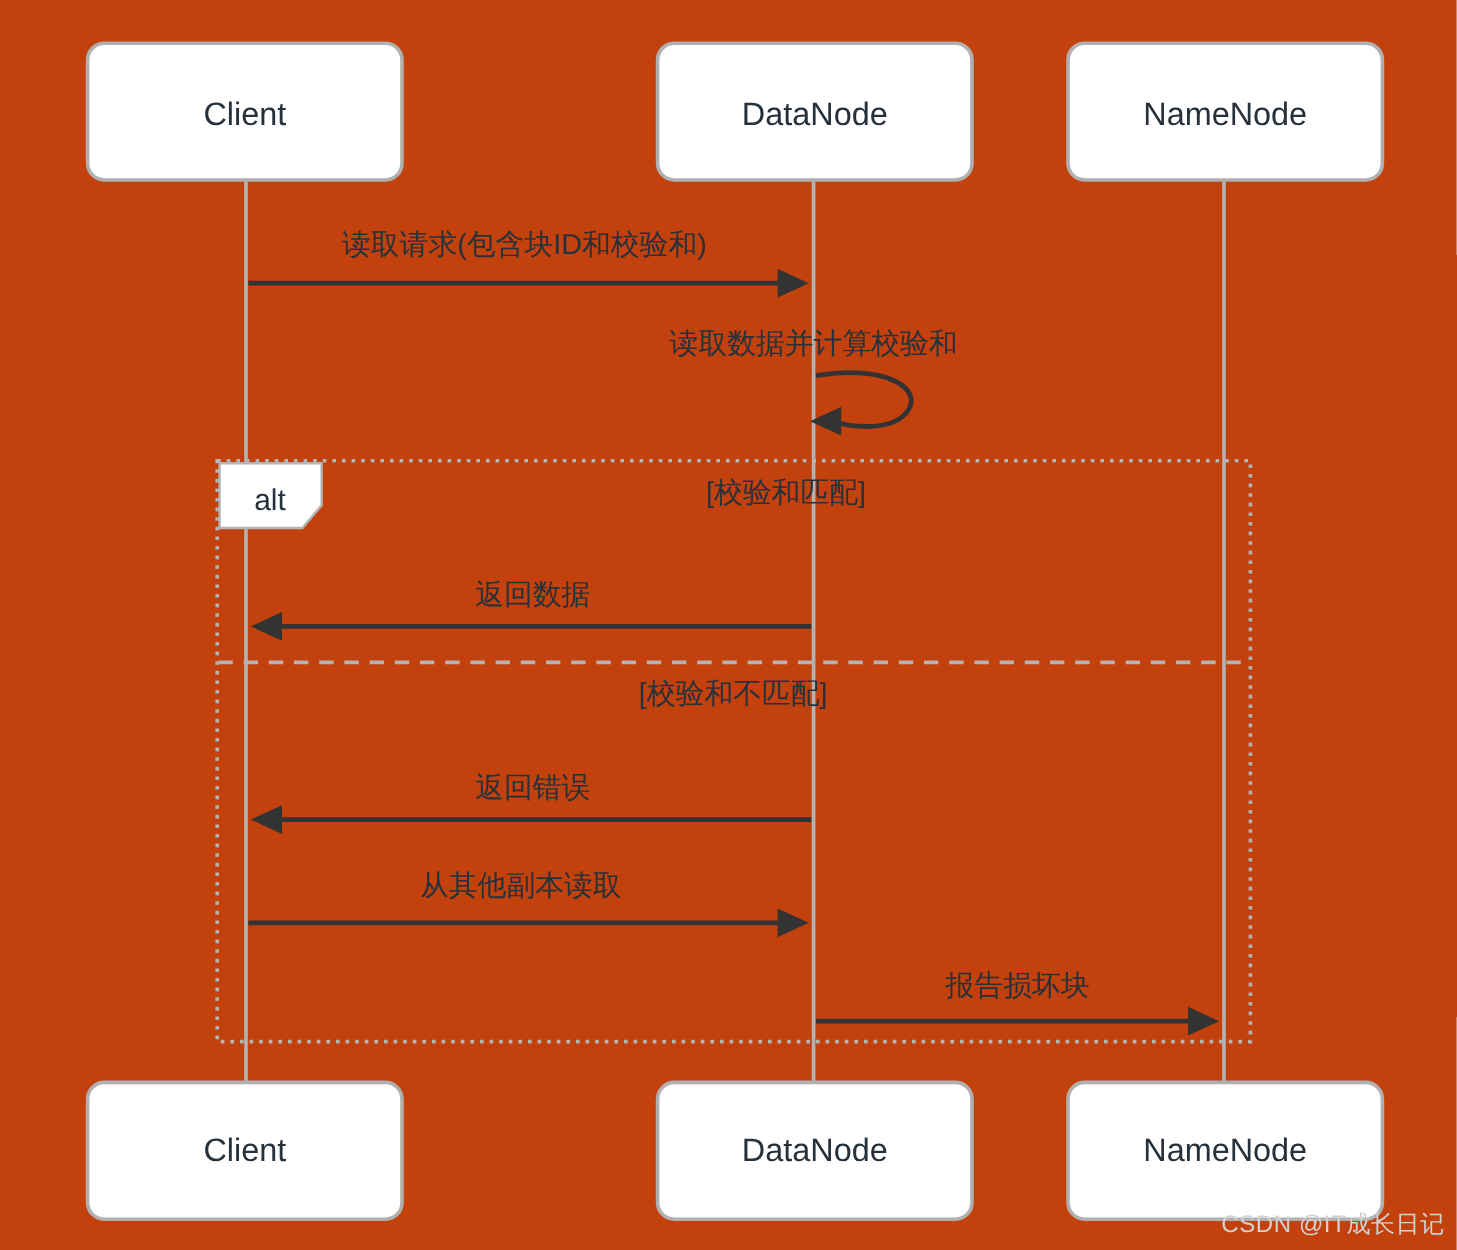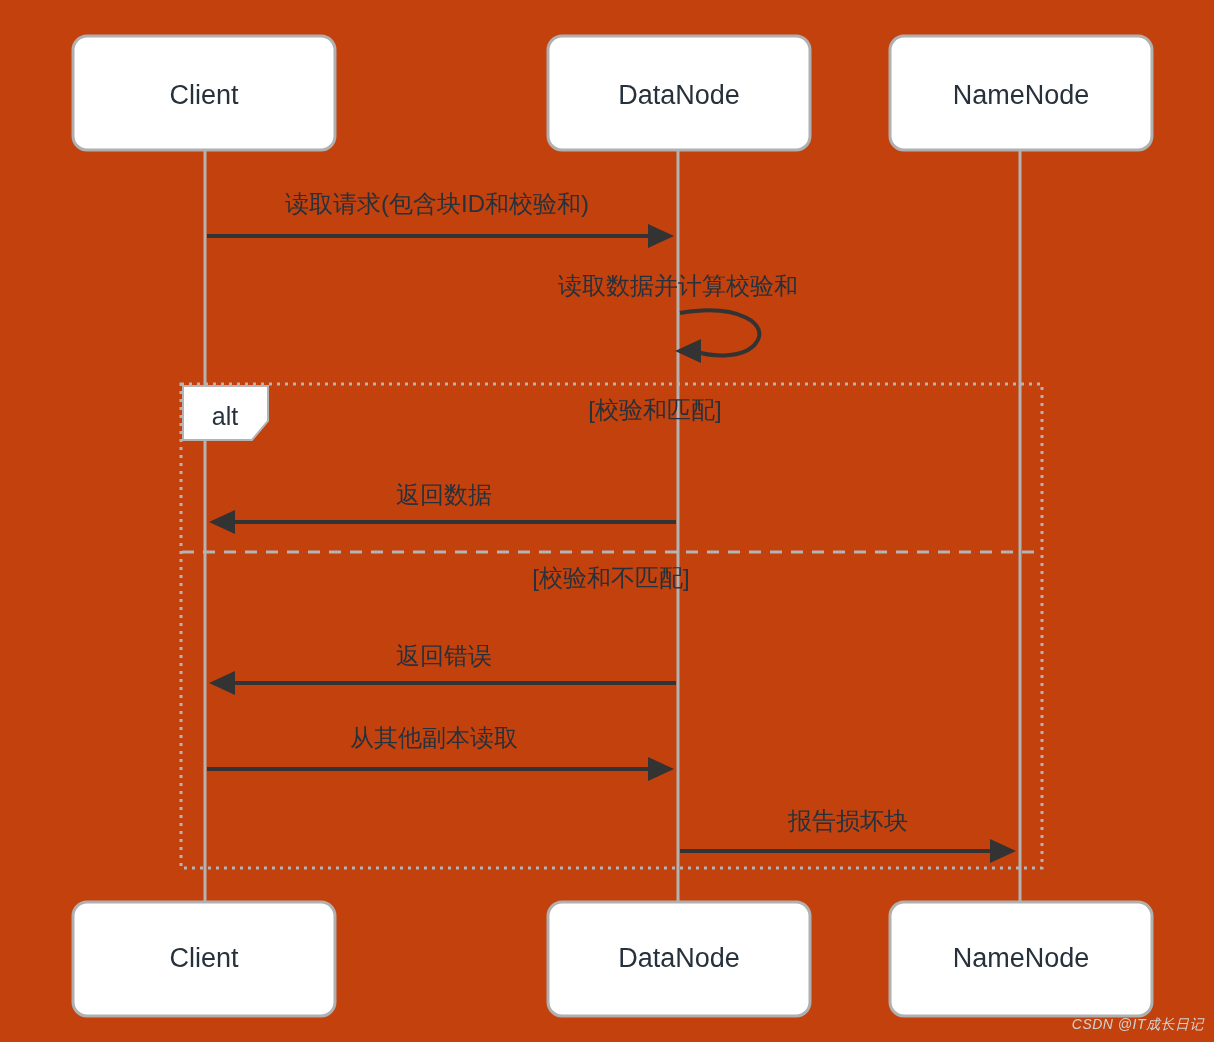--- a/index.html
+++ b/index.html
@@ -87,26 +87,25 @@
     font-family: "Liberation Sans", "DejaVu Sans", sans-serif;
     font-size: 24px;
     fill: #27313b;
     text-anchor: middle;
   }
   .watermark {
     position: absolute;
     right: 10px;
     bottom: 8px;
     font-family: "Liberation Sans", "DejaVu Sans", sans-serif;
-    font-size: 14px;
+    font-size: 20px;
     color: #d2d2d2;
     letter-spacing: 0.5px;
     user-select: none;
     white-space: nowrap;
-    font-style: italic;
   }
 </style>
 </head>
 <body>
 
 <div id="canvas">
 
   <svg id="diagram" viewBox="0 0 1214 1042" xmlns="http://www.w3.org/2000/svg">
 
     <g>

